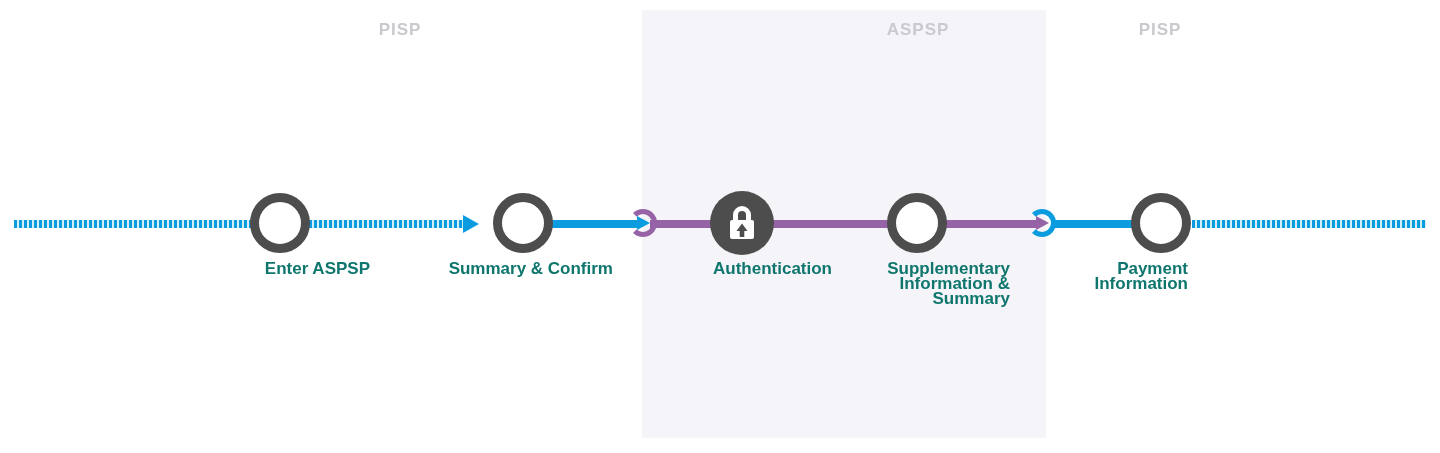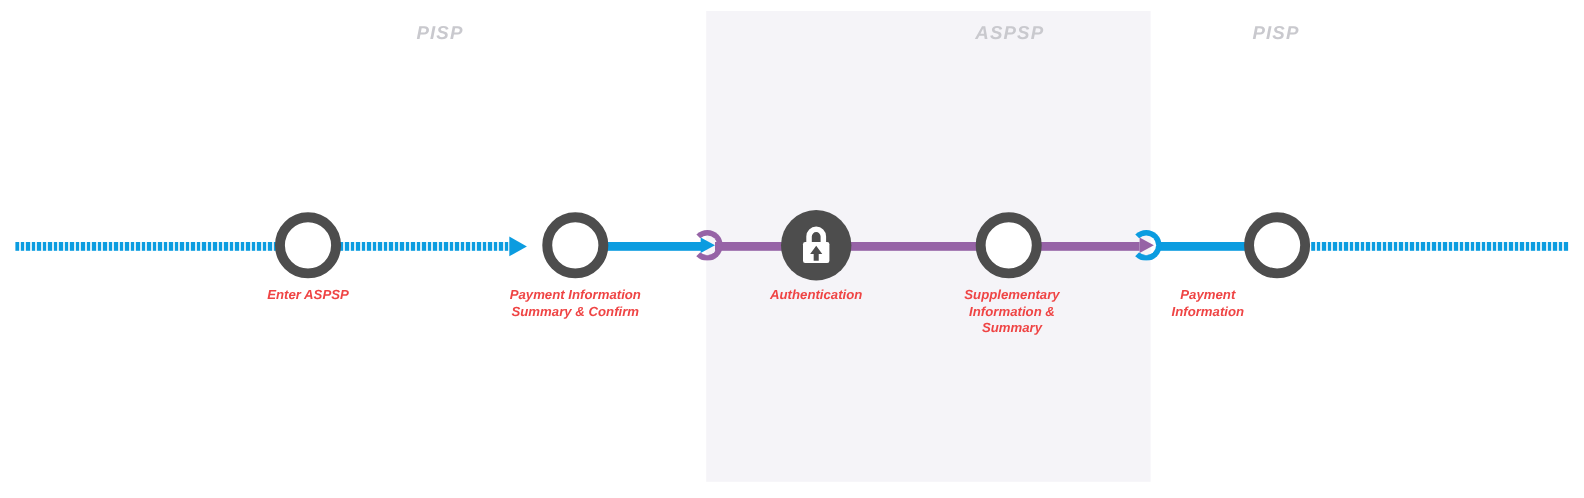--- a/index.html
+++ b/index.html
@@ -2,21 +2,20 @@
 <html><head>
 <meta charset="utf-8">
 <style>
   html,body{margin:0;padding:0;background:#ffffff;}
   .stage{
     position:relative;
     width:1440px;height:453px;
     background:#ffffff;
     font-family:"Liberation Sans", sans-serif;
     overflow:hidden;
-    font-style:italic;
   }
   .panel{
     position:absolute;
     left:642px;top:10px;width:404px;height:428px;
     background:#F5F4F8;
     z-index:1;
   }
   .lane-label{
     position:absolute;top:20px;
     transform:translateX(-50%);
@@ -59,22 +58,22 @@
   }
   .node.filled{
     top:191px;width:64px;height:64px;border:none;
     background:var(--node);
     display:flex;align-items:center;justify-content:center;
   }
   
   .step-label{
     position:absolute;top:261px;width:180px;
     transform:translateX(-50%);
-    text-align:center;
-    font-size:12px;font-weight:bold;color:#ef4444;
+    text-align:right;
+    font-size:17px;font-weight:bold;color:#0f766e;
     line-height:15px;z-index:6;
   }
 </style>
 </head>
 <body>
 
 <div class="stage" style="--blue:#0B9CE0; --purple:#9663A6; --node:#4D4D4D;">
 
   <div class="panel"></div>
 
@@ -110,21 +109,20 @@
     </span>
   </div>
 
   <div class="node" style="left:887px"></div>
   <div class="node" style="left:1131px"></div>
 
   <div class="step-label" style="left:280px">
     <div>Enter ASPSP</div>
   </div>
   <div class="step-label" style="left:523px">
-    <div>Payment Information</div>
     <div>Summary &amp; Confirm</div>
   </div>
   <div class="step-label" style="left:742px">
     <div>Authentication</div>
   </div>
   <div class="step-label" style="left:920px">
     <div>Supplementary</div>
     <div>Information &amp;</div>
     <div>Summary</div>
   </div>

